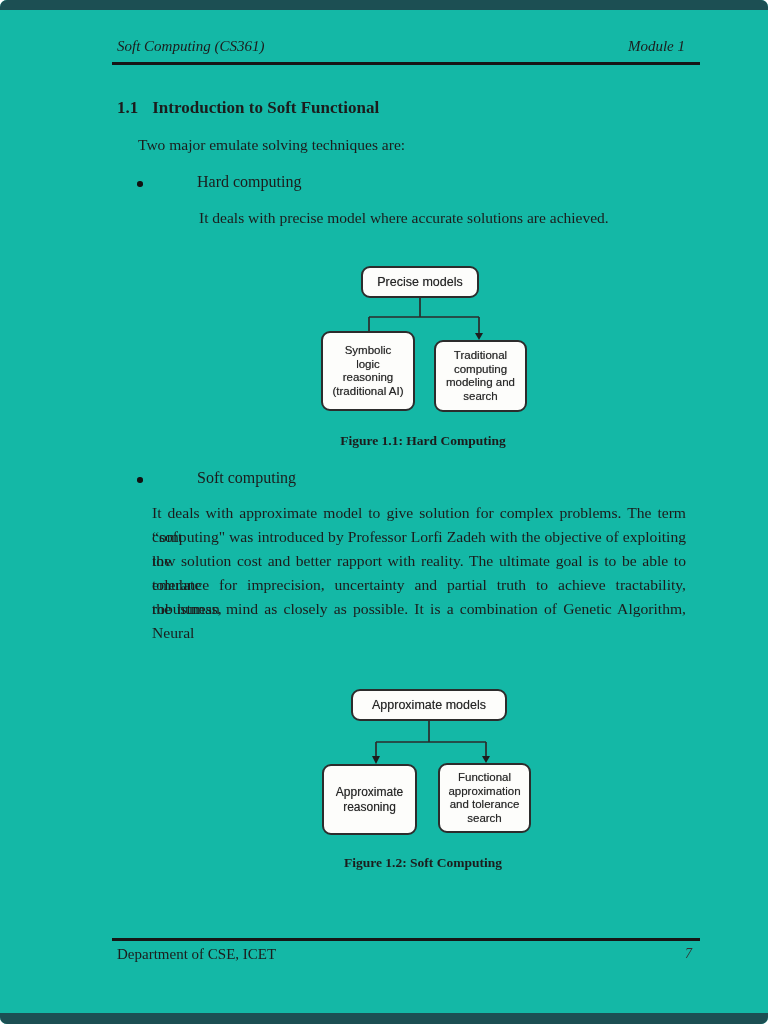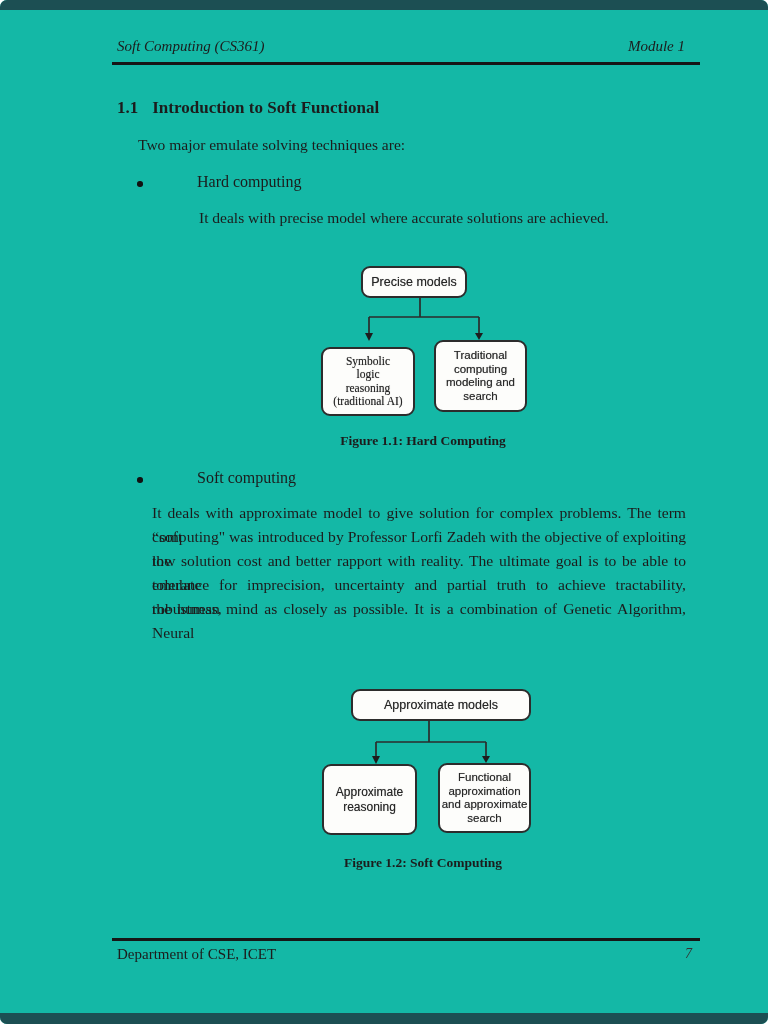--- a/index.html
+++ b/index.html
@@ -37,24 +37,24 @@
   
   .figure{position:absolute;}
   .fig-1{left:321px;top:264px;width:206px;height:147px;}
   .fig-2{left:322px;top:687px;width:209px;height:148px;}
   .figure svg{position:absolute;left:0;top:0;}
   .dbox{position:absolute;box-sizing:border-box;border:2px solid #2c2c2c;border-radius:9px;
         background:#fdfdfb;display:flex;flex-direction:column;align-items:center;justify-content:center;
         font-family:"Liberation Sans", sans-serif;color:#262626;text-align:center;
         text-shadow:0 0 0.7px rgba(40,40,40,0.55);}
   .dbox .ln{line-height:13.5px;font-size:11.5px;}
-  .f1-root{left:40px;top:2px;width:106px;height:32px;font-size:12.5px;}
-  .f1-left{left:0px;top:83px;width:94px;height:69px;font-family:Liberation Serif, serif;}
+  .f1-root{left:40px;top:2px;width:118px;height:32px;font-size:12.5px;}
+  .f1-left{left:0px;top:67px;width:94px;height:80px;}
   .f1-right{left:113px;top:76px;width:93px;height:72px;}
-  .f2-root{left:29px;top:2px;width:180px;height:32px;font-size:12.5px;}
+  .f2-root{left:29px;top:2px;width:156px;height:32px;font-size:12.5px;}
   .f2-left{left:0px;top:77px;width:95px;height:71px;font-size:12px;text-align:right;}
   .f2-left .ln{font-size:12px;line-height:15px;}
   .f2-right{left:116px;top:76px;width:93px;height:70px;}
 
   .fig-caption{position:absolute;left:283px;width:280px;text-align:center;
                font-weight:bold;font-size:13.5px;}
   .cap-1{top:433px;}
   .cap-2{top:855px;}
 </style>
 </head>
@@ -132,21 +132,21 @@
       </g>
     </svg>
     <div class="dbox f2-root">Approximate models</div>
     <div class="dbox f2-left">
       <div class="ln">Approximate</div>
       <div class="ln">reasoning</div>
     </div>
     <div class="dbox f2-right">
       <div class="ln">Functional</div>
       <div class="ln">approximation</div>
-      <div class="ln">and approximate</div>
+      <div class="ln">and tolerance</div>
       <div class="ln">search</div>
     </div>
   </div>
   <div class="fig-caption cap-2">Figure 1.2: Soft Computing</div>
 
   <div class="rule rule-bottom"></div>
   <div class="ftr-left">Department of CSE, ICET</div>
   <div class="ftr-page">7</div>
 
   <div class="chrome-bar chrome-bottom"></div>

